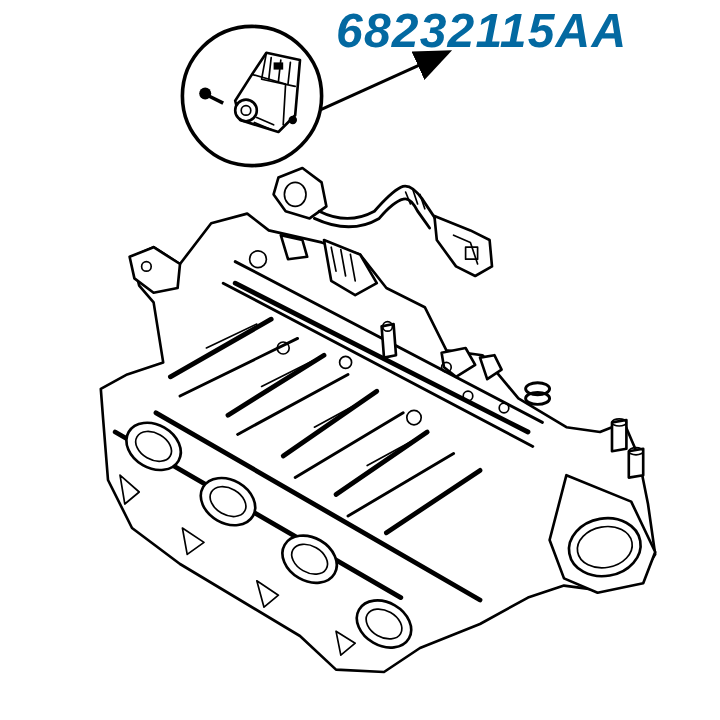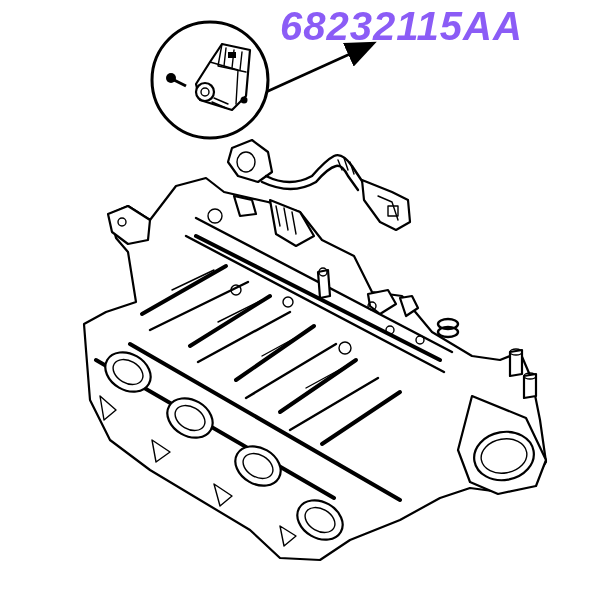--- a/index.html
+++ b/index.html
@@ -1,21 +1,21 @@
 <!DOCTYPE html>
 <html><head>
 <meta charset="utf-8">
 <style>
   html, body { margin:0; padding:0; background:#ffffff; }
   body { width:600px; height:600px; position:relative; overflow:hidden; font-family:"Liberation Sans", sans-serif; }
   .part-number {
     position:absolute; left:280px; top:2px;
     font-family:"Liberation Sans", sans-serif;
     font-weight:bold; font-style:italic; font-size:40px; letter-spacing:1px;
-    color:#8b5cf6; line-height:48px;
+    color:#0369a1; line-height:48px;
   }
   svg.drawing { position:absolute; left:0; top:0; }
   .ln { fill:none; stroke:#000; stroke-width:2.4; stroke-linejoin:round; stroke-linecap:round; }
   .thin { fill:none; stroke:#000; stroke-width:1.4; stroke-linejoin:round; stroke-linecap:round; }
   .thick { fill:none; stroke:#000; stroke-width:4; stroke-linecap:round; }
   .wf { fill:#fff; stroke:#000; stroke-width:2.2; stroke-linejoin:round; }
 </style>
 </head>
 <body>
 

